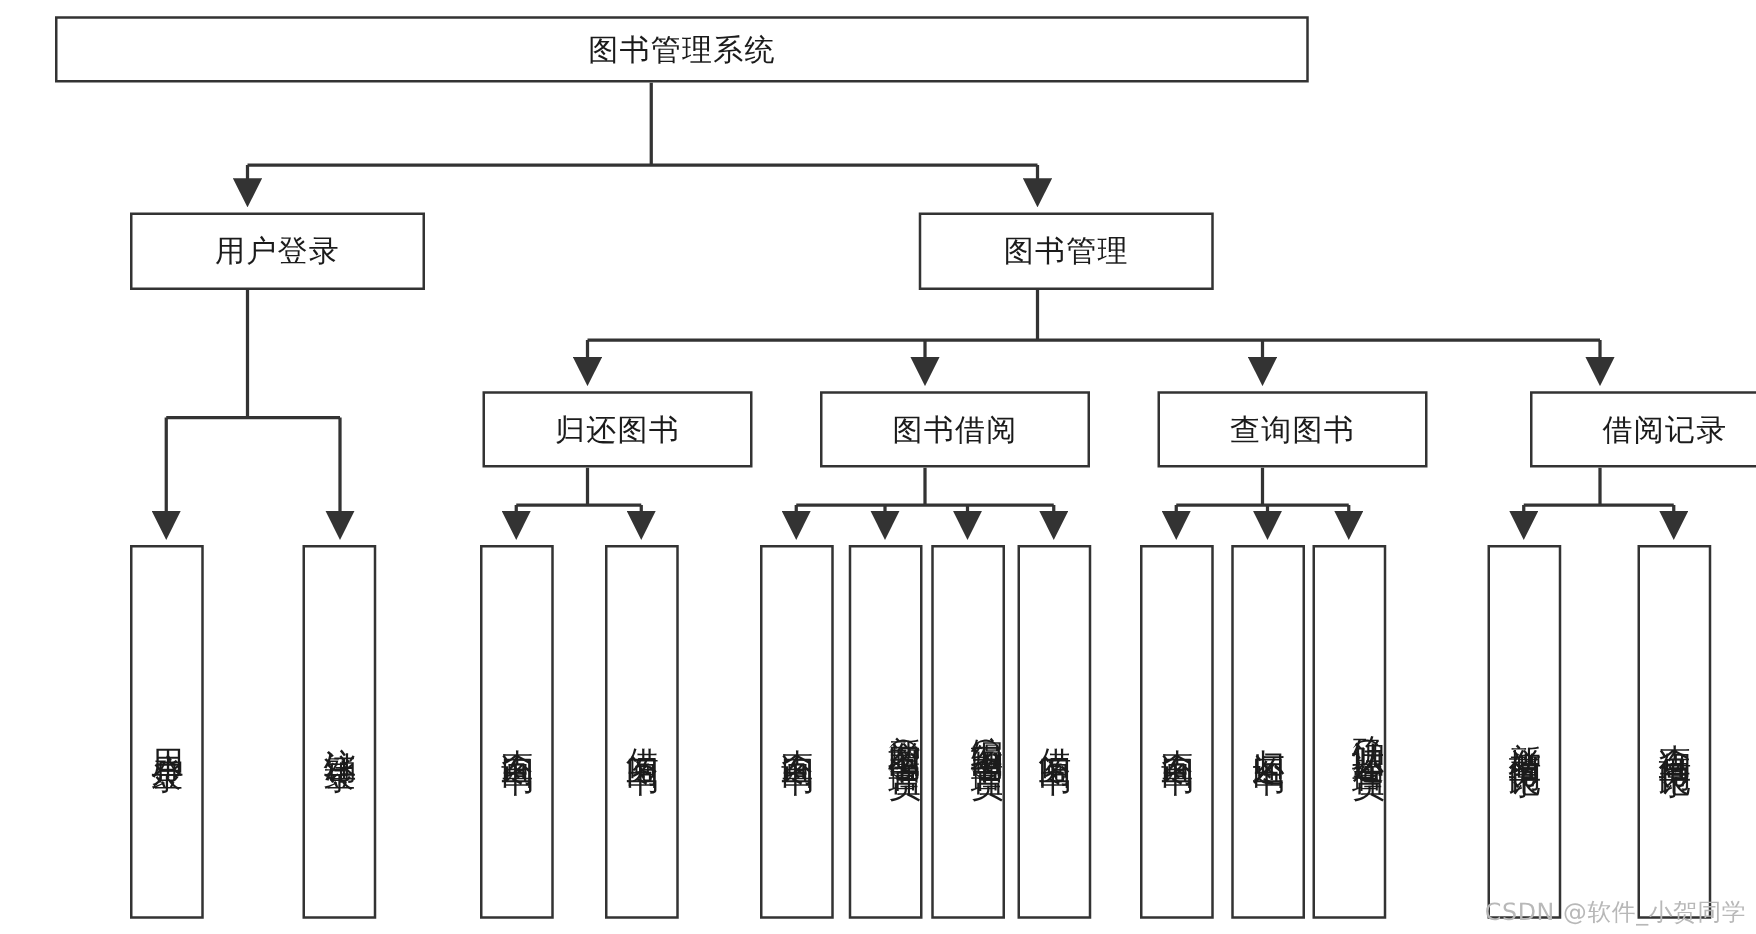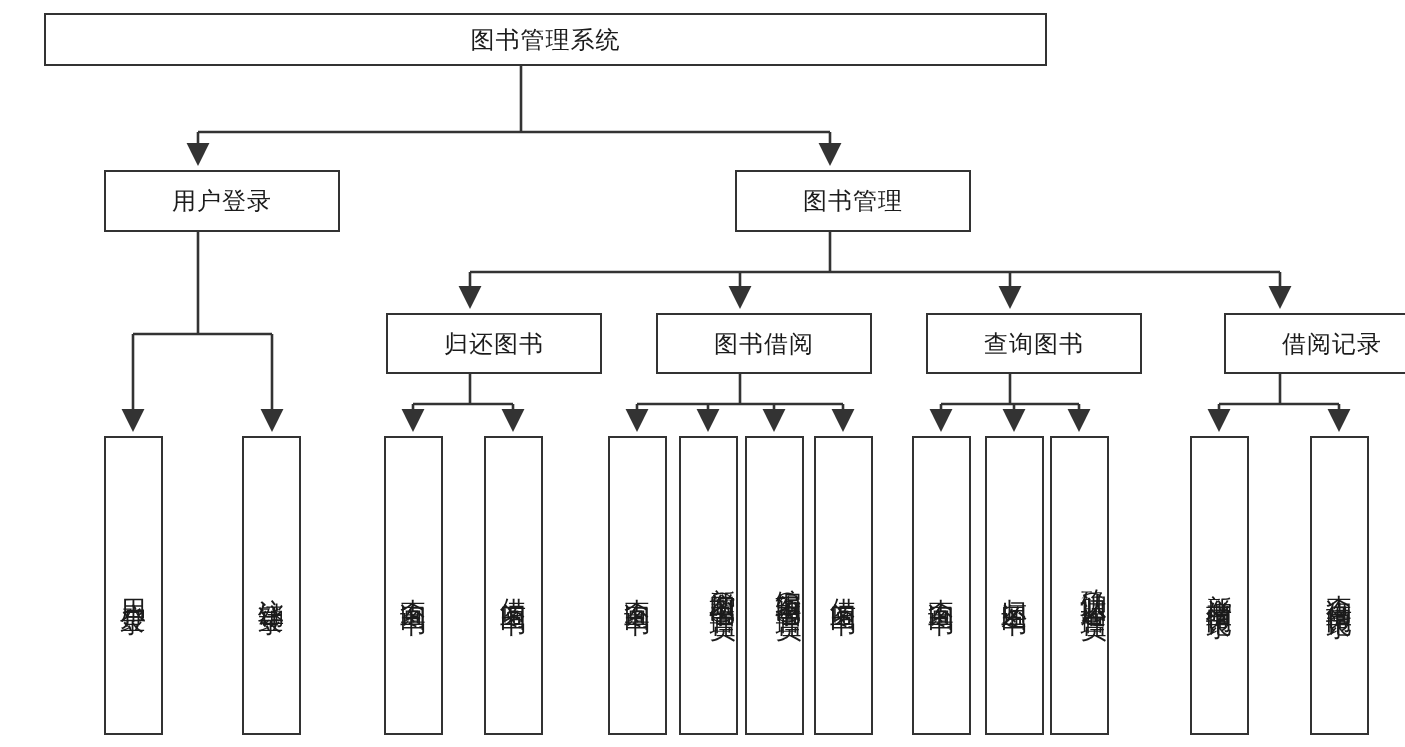--- a/index.html
+++ b/index.html
@@ -145,14 +145,15 @@
   <div class="node node-v" style="left:745px; top:436px; width:59px; height:299px;">编辑图书（管理员）</div>
   <div class="node node-v center-v" style="left:814px; top:436px; width:59px; height:299px;">借阅图书</div>
 
   <div class="node node-v center-v" style="left:912px; top:436px; width:59px; height:299px;">查询图书</div>
   <div class="node node-v center-v" style="left:985px; top:436px; width:59px; height:299px;">归还图书</div>
   <div class="node node-v" style="left:1050px; top:436px; width:59px; height:299px;">确认归还（管理员）</div>
 
   <div class="node node-v center-v" style="left:1190px; top:436px; width:59px; height:299px;">新增借阅记录</div>
   <div class="node node-v center-v" style="left:1310px; top:436px; width:59px; height:299px;">查询借阅记录</div>
 
+  <div class="watermark">CSDN @软件_小贺同学</div>
 
 </div>
 
 </body></html>

